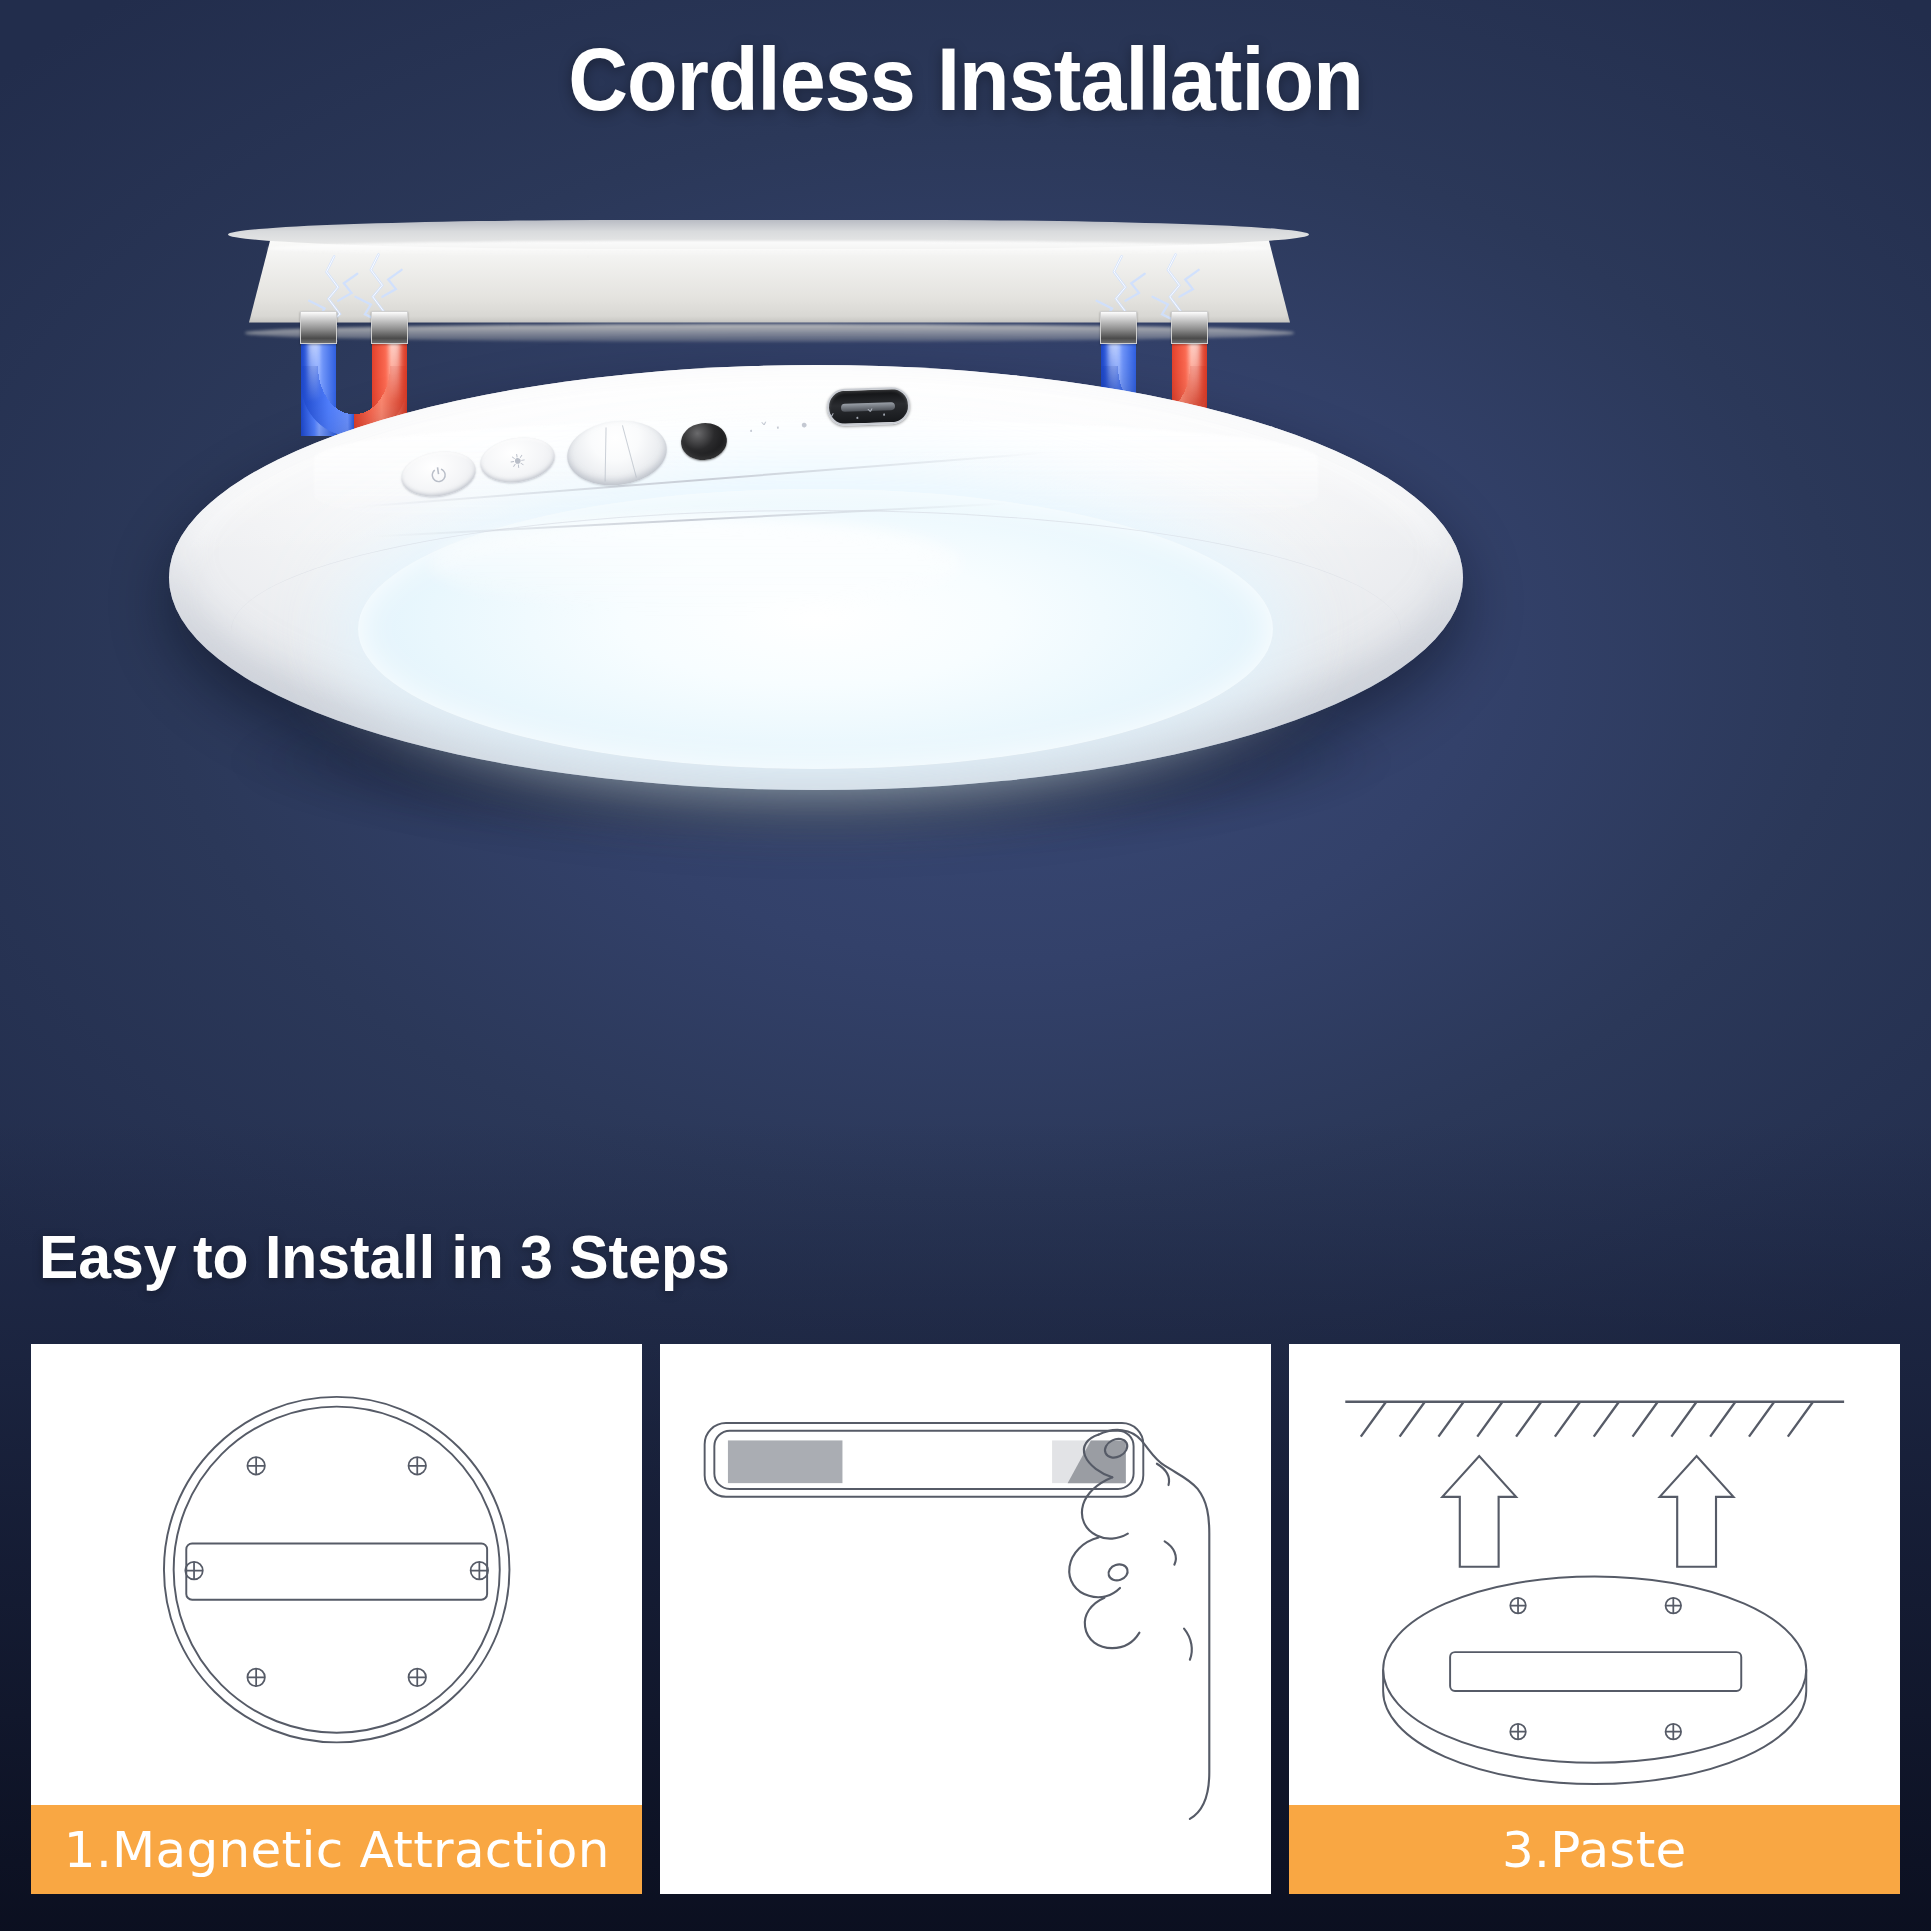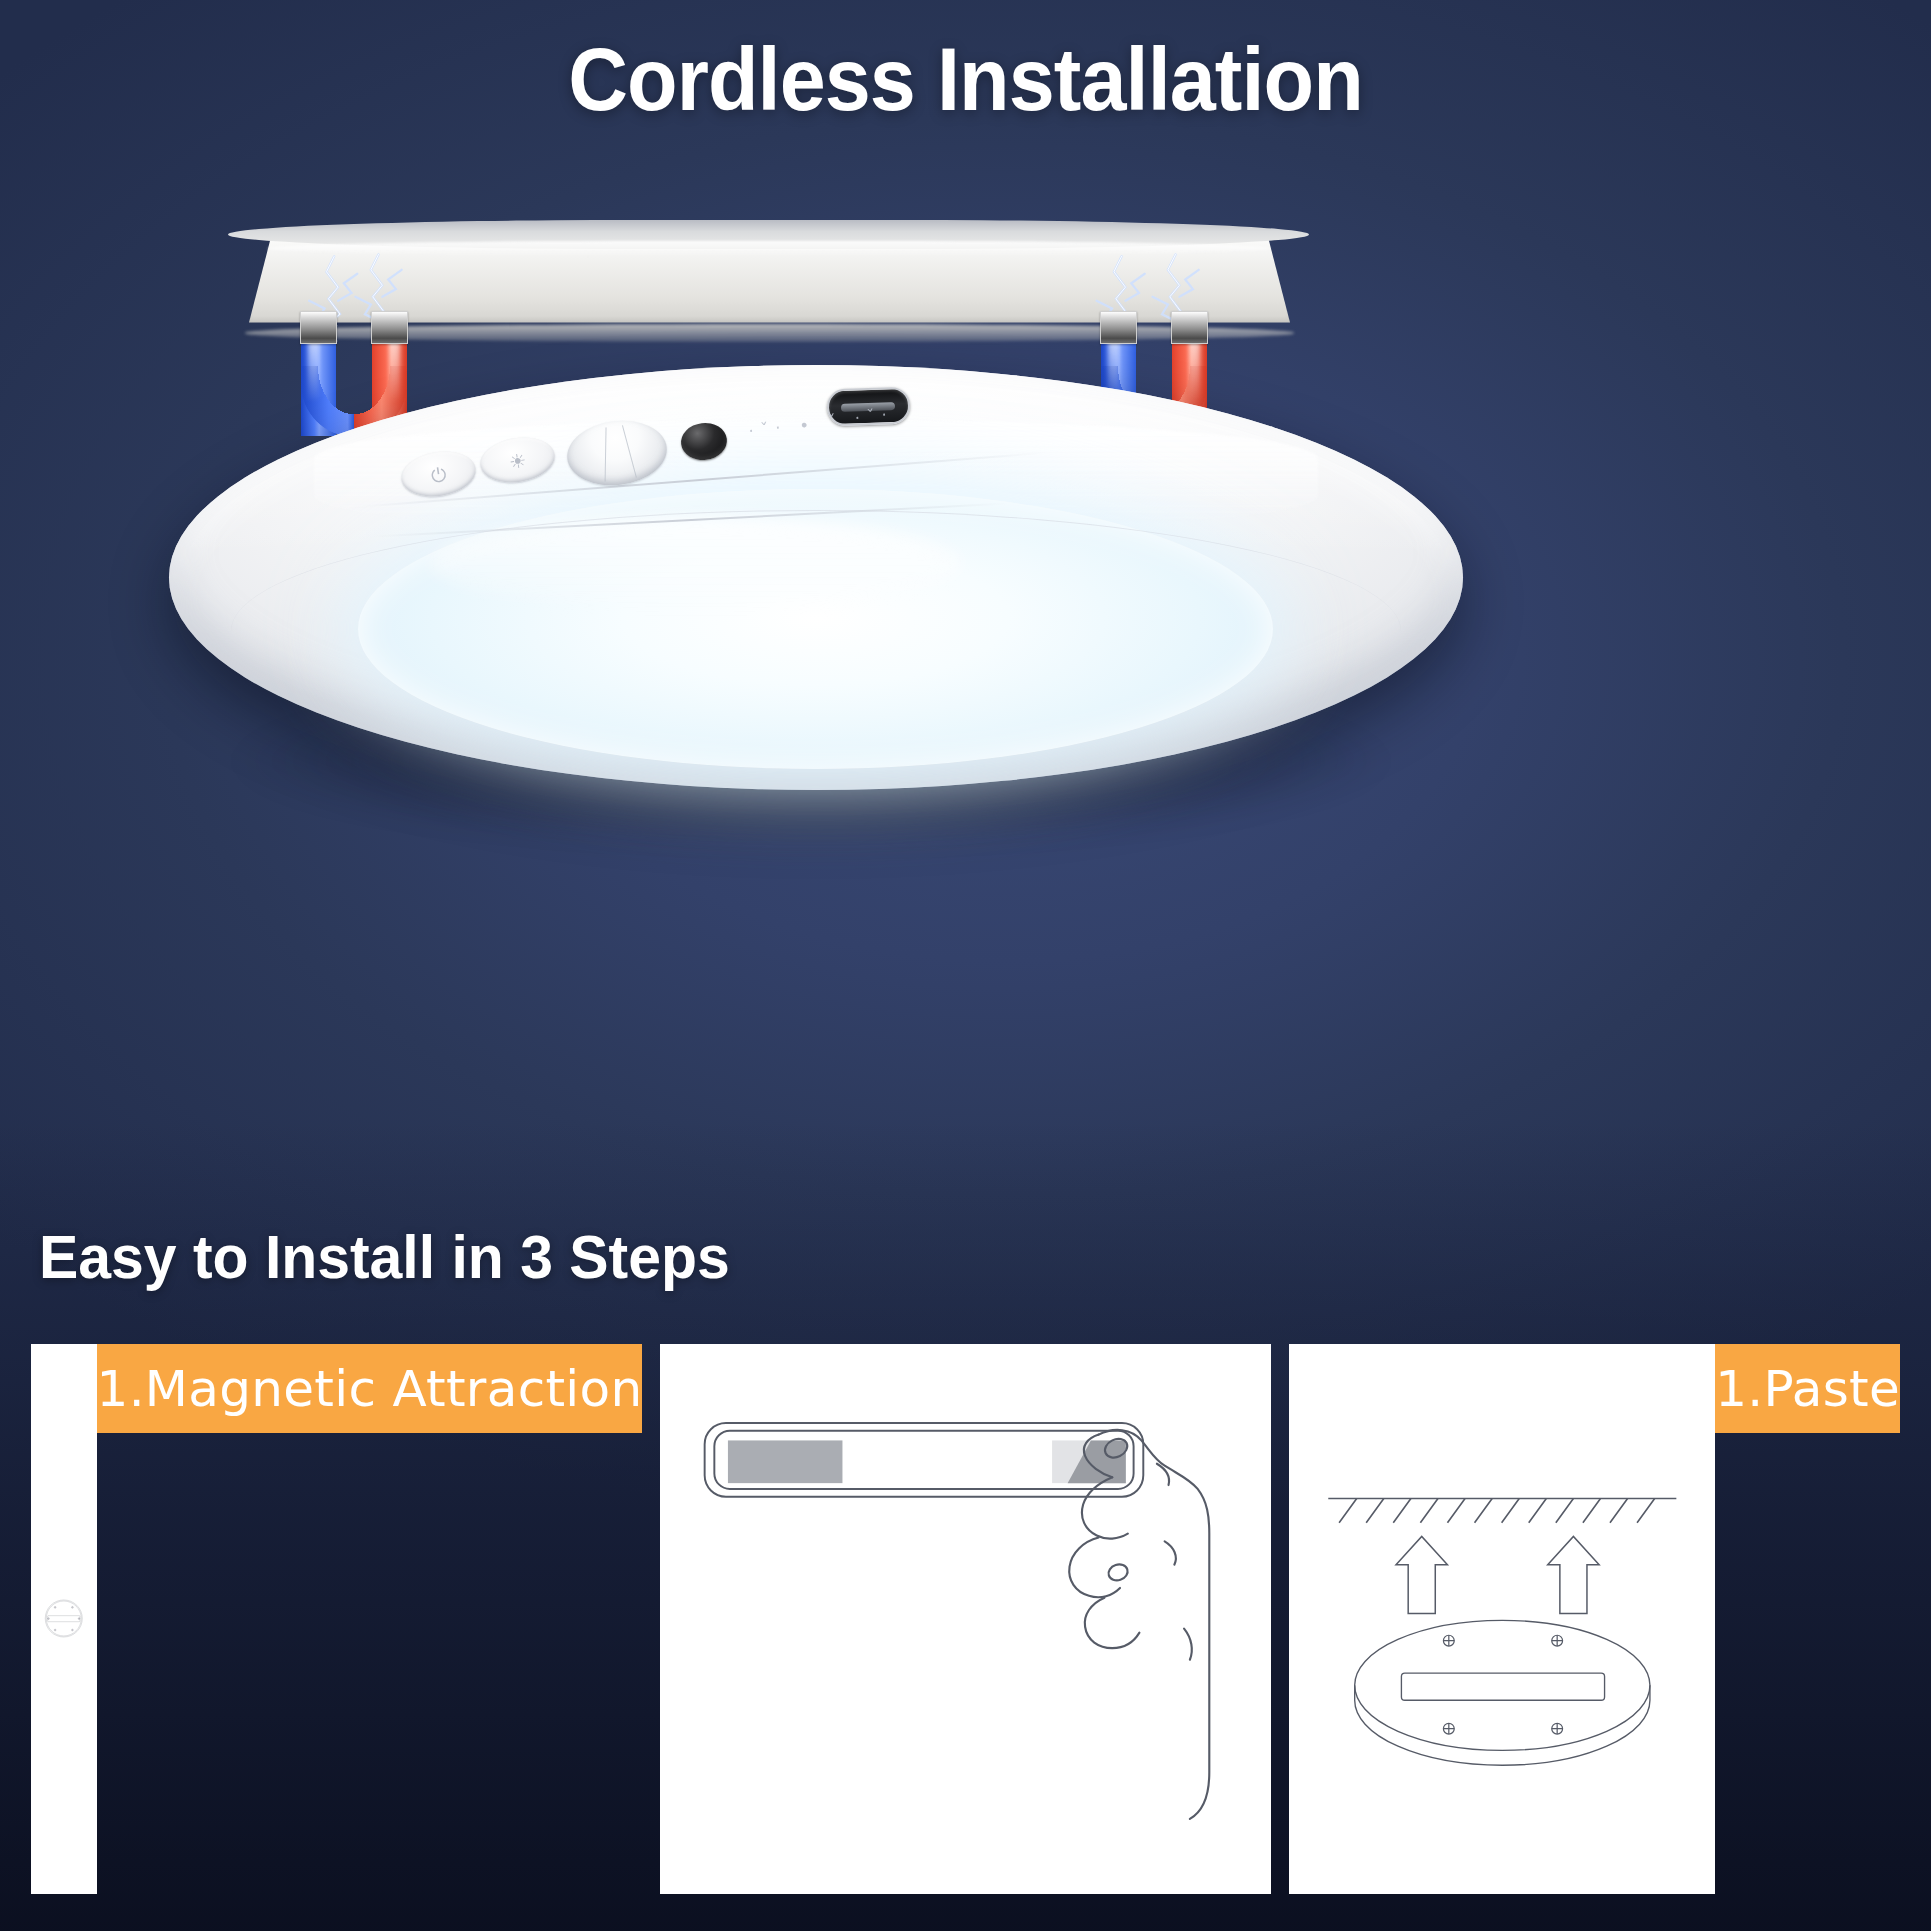--- a/index.html
+++ b/index.html
@@ -189,21 +189,21 @@
     background:linear-gradient(180deg,#9aa0a8,#4d5158);
   }
   .seam{
     position:absolute;height:1.9px;border-radius:1.9px;
     background:linear-gradient(90deg,rgba(205,209,217,0),rgba(196,201,210,.9),rgba(205,209,217,0));
   }
 
   
   .steps{position:absolute;left:31px;top:1344px;width:1869px;height:550px;z-index:40;
          display:flex;gap:17.4px;}
-  .step{flex:1;display:flex;flex-direction:row;}
+  .step{flex:1;display:flex;flex-direction:column;}
   .step-art{
     flex:1;background:#ffffff;position:relative;overflow:hidden;
   }
   .step-cap{
     height:89px;background:#f9a743;color:#fff;
     display:flex;align-items:center;justify-content:center;
     font-size:50px;font-weight:400;letter-spacing:0.3px;
     font-family:"DejaVu Sans","Liberation Sans",sans-serif;
   }
   svg{display:block;}
@@ -382,18 +382,18 @@
               <circle cx="396" cy="252" r="8"></circle>
                 <path d="M388 252h16M396 244v16"></path>
               <circle cx="236" cy="382" r="8"></circle>
                 <path d="M228 382h16M236 374v16"></path>
               <circle cx="396" cy="382" r="8"></circle>
                 <path d="M388 382h16M396 374v16"></path>
             </g>
           </g>
         </svg>
       </div>
-      <div class="step-cap">1.Paste</div>
+      <div class="step-cap">3.Paste</div>
     </div>
 
   </div>
 </div>
 
 
 </body></html>

